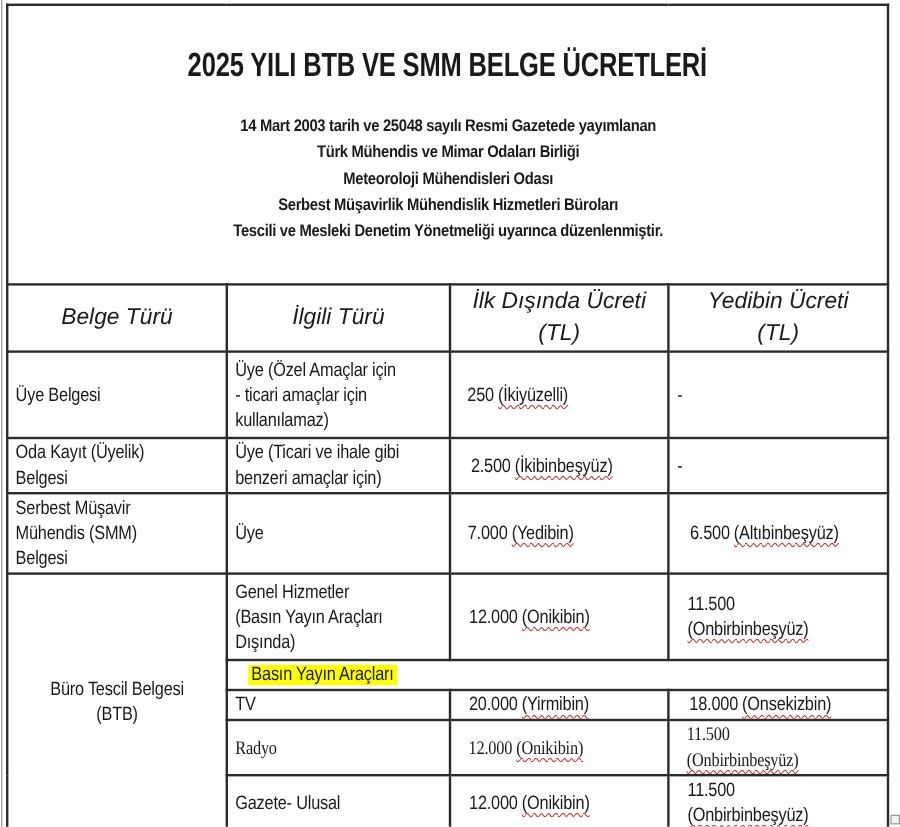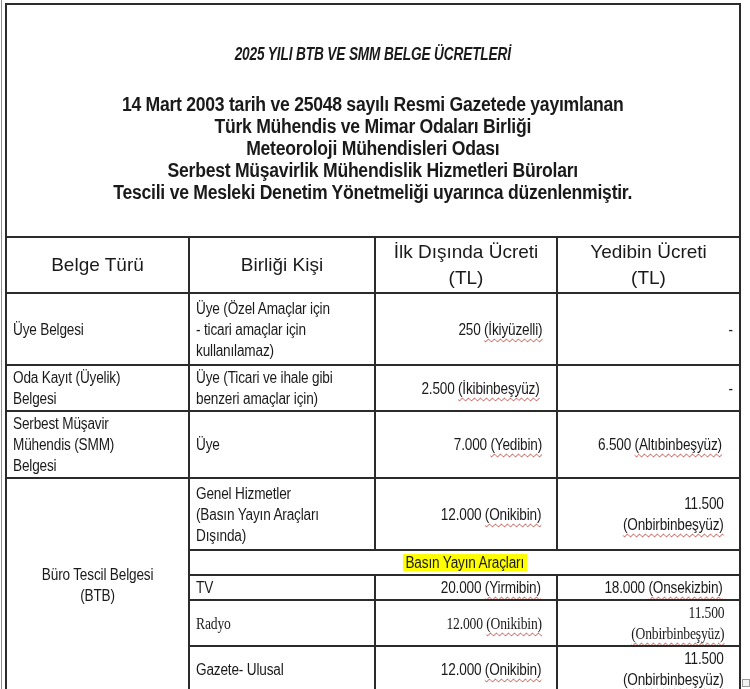--- a/index.html
+++ b/index.html
@@ -22,42 +22,42 @@
   .doc-table td{
     border:2px solid #2b2b2b;
     padding:1px 6px;
     vertical-align:middle;
     font-size:16px;letter-spacing:-0.2px;line-height:21px;
     overflow:hidden;
   }
   
   .cx{display:inline-block;transform:scaleX(0.85);transform-origin:0 50%;white-space:pre-line;}
   .cxc{display:inline-block;transform:scaleX(0.85);transform-origin:50% 50%;white-space:pre-line;}
-  .center{text-align:center;}
+  .center{}
   
   .title-cell{height:229px;vertical-align:top;text-align:center;padding-top:23px;}
-  .doc-title{font-size:18px;font-weight:bold;line-height:30px;white-space:nowrap;font-style:italic;}
+  .doc-title{font-size:28px;font-weight:bold;line-height:30px;white-space:nowrap;}
   .doc-title .cxc{transform:scaleX(0.76);}
-  .doc-subtitle{margin-top:24px;font-size:20px;font-weight:bold;line-height:22px;}
+  .doc-subtitle{margin-top:24px;font-size:14px;font-weight:bold;line-height:22px;}
   .doc-subtitle .cxc{transform:scaleX(0.88);letter-spacing:-0.3px;}
   
   tr.head td{
     font-size:19px;letter-spacing:0;line-height:26px;text-align:center;
     font-weight:normal;white-space:pre-line;
   }
-  tr.head{height:47px;}
+  tr.head{height:47px;font-style:italic;}
   tr.r-uye{height:72px;}
   tr.r-oda{height:46px;text-decoration:underline;}
   tr.r-smm{height:63px;}
   tr.r-genel{height:72px;}
   tr.r-basin{height:22px;}
   tr.r-tv{height:25px;}
   tr.r-radyo{height:42px;font-family:Liberation Serif, serif;}
   tr.r-gazete{height:46px;}
-  .val{text-align:right;margin-left:38px;}
+  .val{text-align:left;margin-left:38px;}
   .two-line .amt{display:block;}
   .sq{
     text-decoration-line:underline;
     text-decoration-style:wavy;
     text-decoration-color:var(--sq,#bf4038);
     text-decoration-thickness:1px;
     text-underline-offset:3px;
     text-decoration-skip-ink:none;
   }
   .gap{margin-left:4px;}
@@ -88,21 +88,21 @@
       <div class="doc-subtitle"><span class="cxc">14 Mart 2003 tarih ve 25048 sayılı Resmi Gazetede yayımlanan
 Türk Mühendis ve Mimar Odaları Birliği
 Meteoroloji Mühendisleri Odası
 Serbest Müşavirlik Mühendislik Hizmetleri Büroları
 Tescili ve Mesleki Denetim Yönetmeliği uyarınca düzenlenmiştir.</span></div>
     </td>
   </tr>
 
   <tr class="head">
     <td>Belge Türü</td>
-    <td>Birliği Kişi</td>
+    <td>İlgili Türü</td>
     <td>İlk Dışında Ücreti
 (TL)</td>
     <td>Yedibin Ücreti
 (TL)</td>
   </tr>
 
   <tr class="r-uye">
     <td><span class="cx">Üye Belgesi</span></td>
     <td><span class="cx">Üye (Özel Amaçlar için
 - ticari amaçlar için

